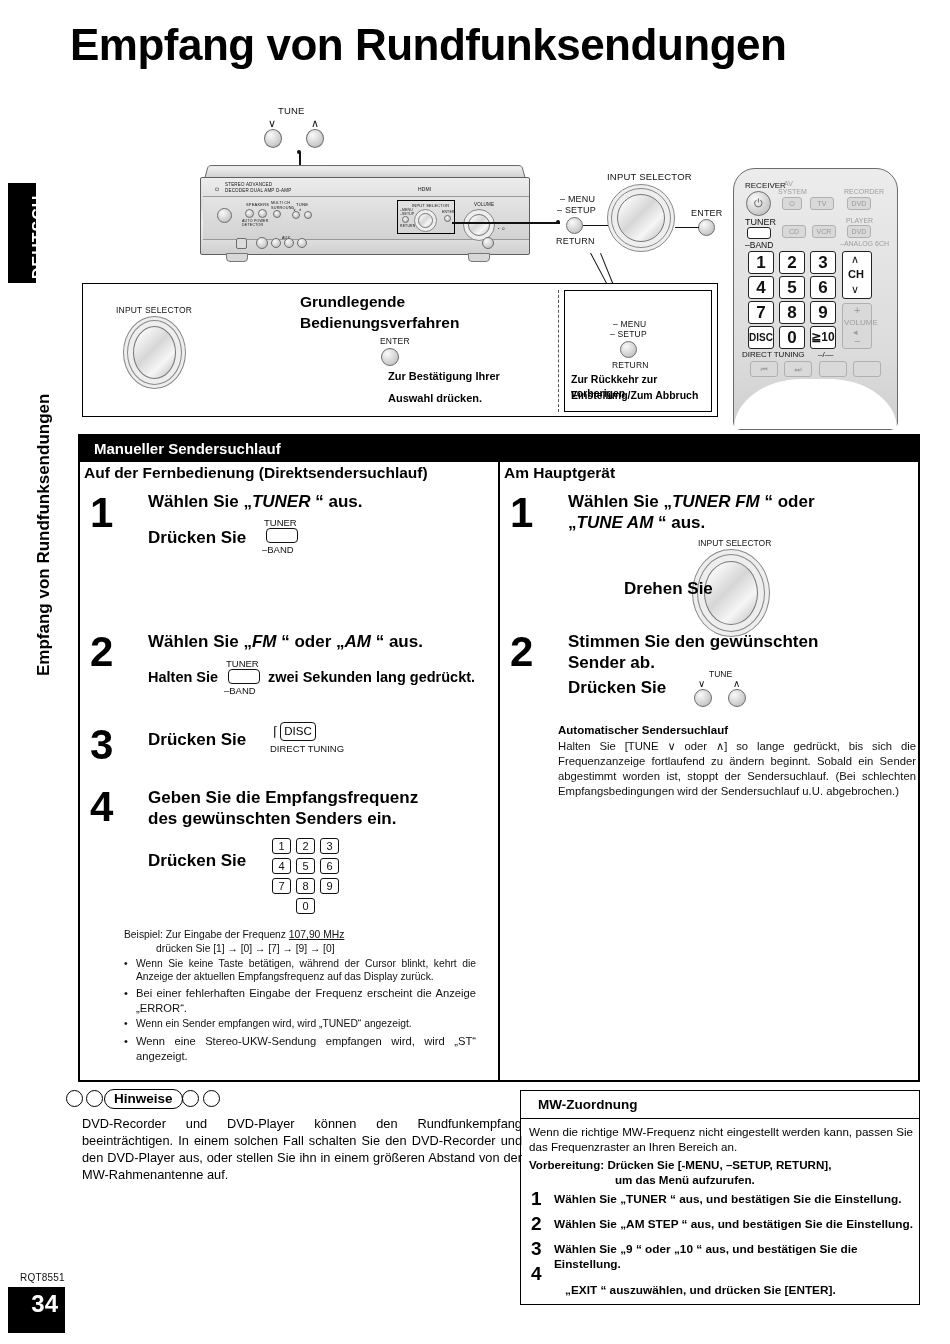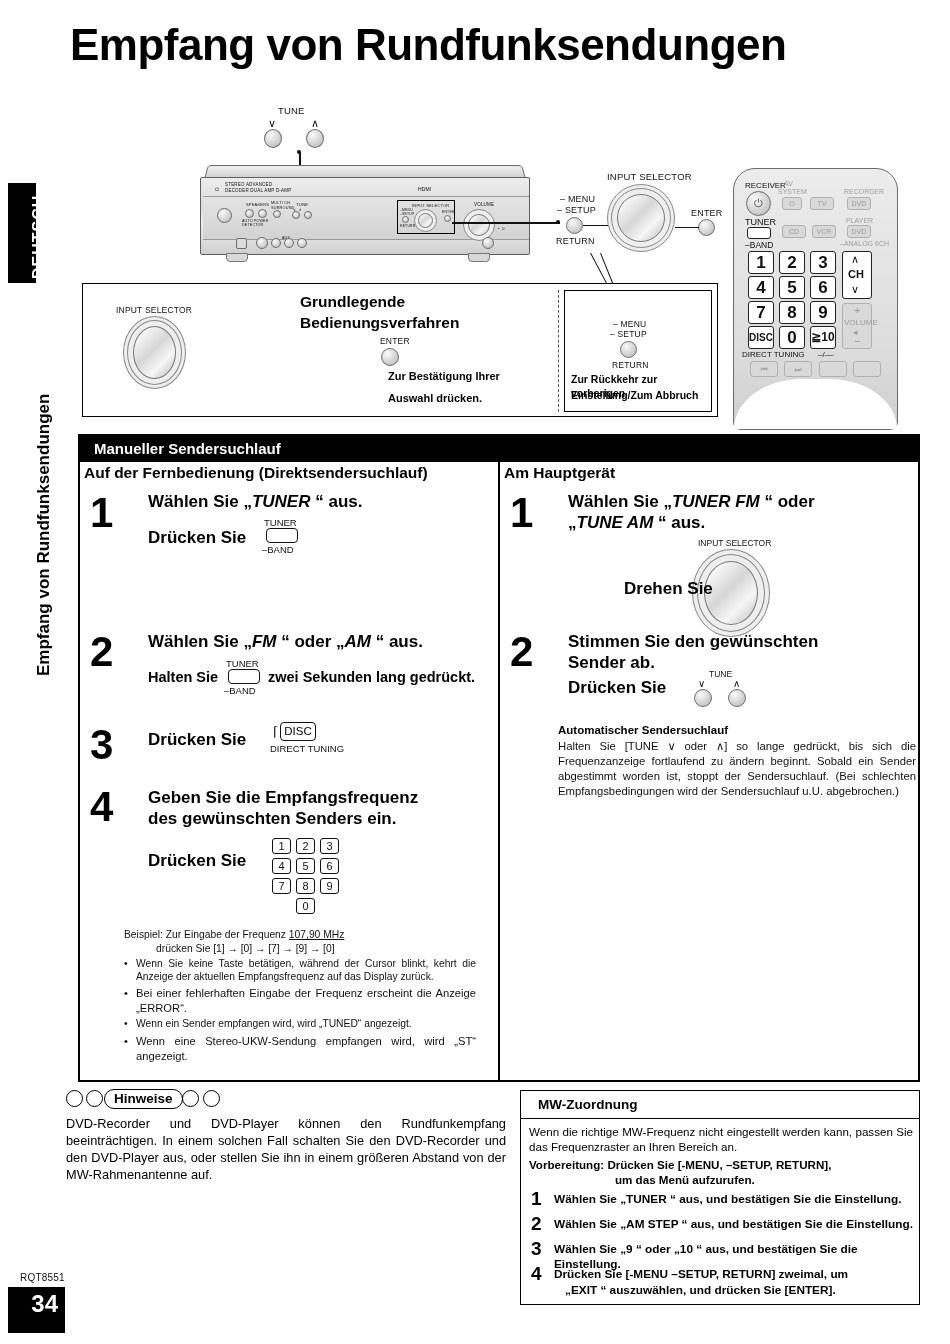--- a/index.html
+++ b/index.html
@@ -198,21 +198,21 @@
   .hint-badge .circ {
     position:absolute; width:17px; height:17px; border:1.6px solid #000;
     border-radius:50%; top:2px;
   }
   .hint-pill {
     position:absolute; left:38px; top:1px; height:20px; padding:0 9px;
     border:1.8px solid #000; border-radius:11px;
     font-size:13.5px; font-weight:bold; line-height:18px;
   }
   .hint-body {
-    position:absolute; left:0; top:27px; width:440px;
+    position:absolute; left:16px; top:27px; width:440px;
     font-size:12.8px; line-height:1.34; text-align:justify;
   }
 
   
   .mw-box {
     position:absolute; left:520px; top:1090px; width:400px; height:215px;
     border:1.6px solid #000;
   }
   .mw-head {
     position:absolute; left:0; top:0; width:100%; height:28px;
@@ -533,15 +533,14 @@
   <div class="mw-step-n" style="left:10px; top:98px;">1</div>
   <div class="mw-step-t" style="left:33px; top:101px; width:360px;">Wählen Sie „TUNER “ aus, und bestätigen Sie die Einstellung.</div>
 
   <div class="mw-step-n" style="left:10px; top:123px;">2</div>
   <div class="mw-step-t" style="left:33px; top:126px; width:360px;">Wählen Sie „AM STEP “ aus, und bestätigen Sie die Einstellung.</div>
 
   <div class="mw-step-n" style="left:10px; top:148px;">3</div>
   <div class="mw-step-t" style="left:33px; top:151px; width:360px;">Wählen Sie „9 “ oder „10 “ aus, und bestätigen Sie die Einstellung.</div>
 
   <div class="mw-step-n" style="left:10px; top:173px;">4</div>
-  <div class="mw-step-t" style="left:33px; top:176px; width:360px;">Drücken Sie [-MENU –SETUP, RETURN] zweimal, um</div>
   <div class="mw-step-t" style="left:44px; top:192px; width:350px;">„EXIT “ auszuwählen, und drücken Sie [ENTER].</div>
 </div>
 
 </body></html>

